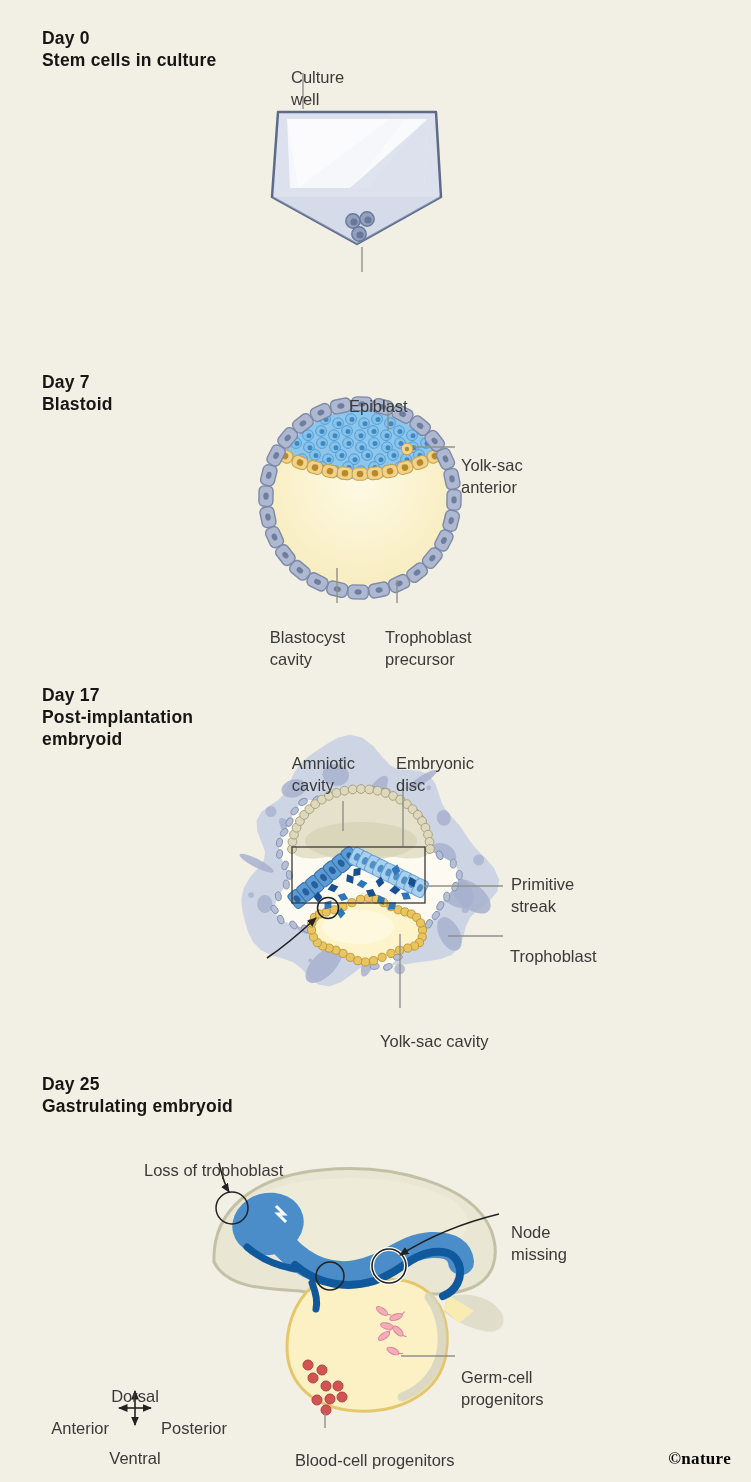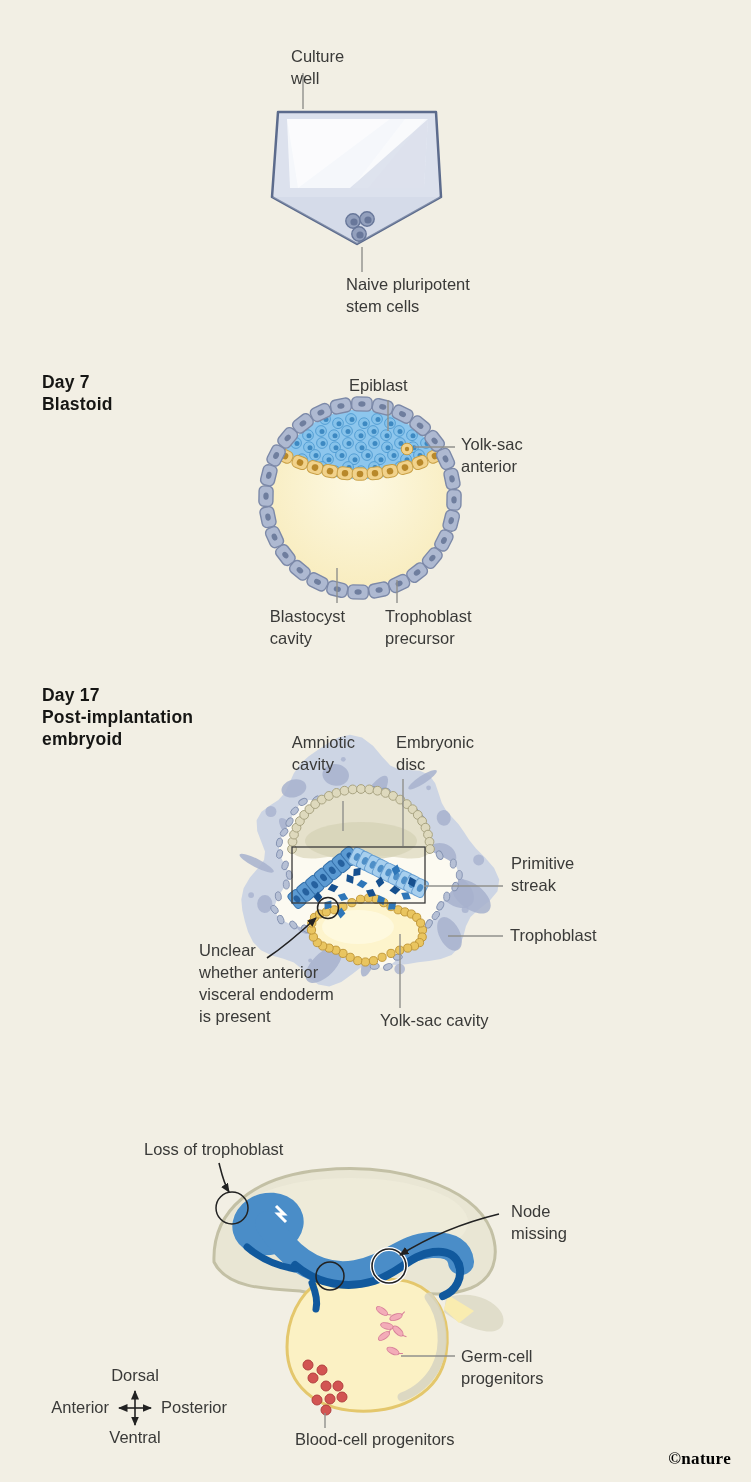--- a/index.html
+++ b/index.html
@@ -1,19 +1,19 @@
 <!DOCTYPE html>
 <html><head>
 <meta charset="utf-8">
 <style>
   html,body{margin:0;padding:0;}
   #canvas{position:relative;width:751px;height:1482px;background:#f2efe4;overflow:hidden;
           font-family:"Liberation Sans",sans-serif;}
   #art{position:absolute;left:0;top:0;}
-  .lbl{position:absolute;font:16.5px/1.33 "Liberation Sans",sans-serif;color:#3a3a38;white-space:pre-line;}
+  .lbl{position:absolute;font:16.5px/1.33 "Liberation Sans",sans-serif;color:#3a3a38;white-space:pre-line;margin-top:21px;}
   .ttl{position:absolute;font:bold 17.5px/1.26 "Liberation Sans",sans-serif;color:#161614;white-space:pre-line;letter-spacing:.2px;}
   .ra{text-align:left;}
   .cx{transform:translateX(-50%);}
   .credit{position:absolute;font:bold 17px "Liberation Serif",serif;color:#000000;letter-spacing:.3px;}
 </style>
 </head>
 <body>
 
 <div id="canvas">
 
@@ -451,50 +451,48 @@
       <path d="M219,1163 C222,1175 224,1184 229,1192" fill="none" stroke="#222222" stroke-width="1.6" marker-end="url(#arr)"></path>
       <path d="M499,1214 C462,1223 427,1238 400,1255" fill="none" stroke="#222222" stroke-width="1.6" marker-end="url(#arr)"></path>
       <line x1="401" y1="1356" x2="455" y2="1356" stroke="#90908c" stroke-width="1.4"></line>
       <line x1="325" y1="1413" x2="325" y2="1428" stroke="#90908c" stroke-width="1.4"></line>
       <line x1="135" y1="1408" x2="135" y2="1391" stroke="#222222" stroke-width="1.6" marker-end="url(#arr)"></line>
       <line x1="135" y1="1408" x2="135" y2="1425" stroke="#222222" stroke-width="1.6" marker-end="url(#arr)"></line>
       <line x1="135" y1="1408" x2="119" y2="1408" stroke="#222222" stroke-width="1.6" marker-end="url(#arr)"></line>
       <line x1="135" y1="1408" x2="151" y2="1408" stroke="#222222" stroke-width="1.6" marker-end="url(#arr)"></line>
     </svg>
 
+  <div class="ttl" style="left:42px;top:27px">Day 0
+Stem cells in culture</div>
   <div class="ttl" style="left:42px;top:371px">Day 7
 Blastoid</div>
   <div class="ttl" style="left:42px;top:684px">Day 17
 Post-implantation
 embryoid</div>
+  <div class="ttl" style="left:42px;top:1073px">Day 25
+Gastrulating embryoid</div>
 
   <div class="lbl" style="left:291px;top:46px">Culture
 well</div>
-  <div class="lbl" style="left:346px;top:274px">Naive pluripotent
-stem cells</div>
 
   <div class="lbl" style="left:349px;top:375px">Epiblast</div>
   <div class="lbl" style="left:461px;top:434px">Yolk-sac
 anterior</div>
   <div class="lbl ra" style="right:406px;top:606px">Blastocyst
 cavity</div>
   <div class="lbl" style="left:385px;top:606px">Trophoblast
 precursor</div>
 
   <div class="lbl ra" style="right:396px;top:732px">Amniotic
 cavity</div>
   <div class="lbl" style="left:396px;top:732px">Embryonic
 disc</div>
   <div class="lbl" style="left:511px;top:853px">Primitive
 streak</div>
   <div class="lbl" style="left:510px;top:925px">Trophoblast</div>
-  <div class="lbl" style="left:199px;top:940px">Unclear
-whether anterior
-visceral endoderm
-is present</div>
   <div class="lbl" style="left:380px;top:1010px">Yolk-sac cavity</div>
 
   <div class="lbl" style="left:144px;top:1139px">Loss of trophoblast</div>
   <div class="lbl" style="left:511px;top:1201px">Node
 missing</div>
   <div class="lbl" style="left:461px;top:1346px">Germ-cell
 progenitors</div>
   <div class="lbl" style="left:295px;top:1429px">Blood-cell progenitors</div>
   <div class="lbl cx" style="left:135px;top:1365px">Dorsal</div>
   <div class="lbl ra" style="right:642px;top:1397px">Anterior</div>

